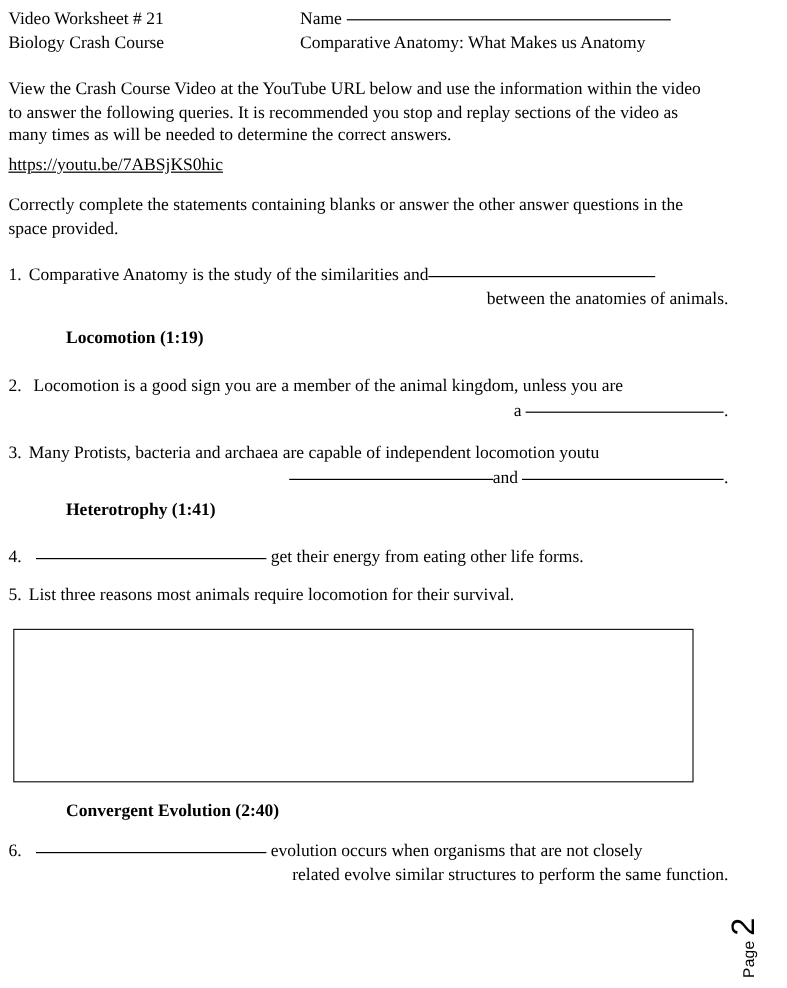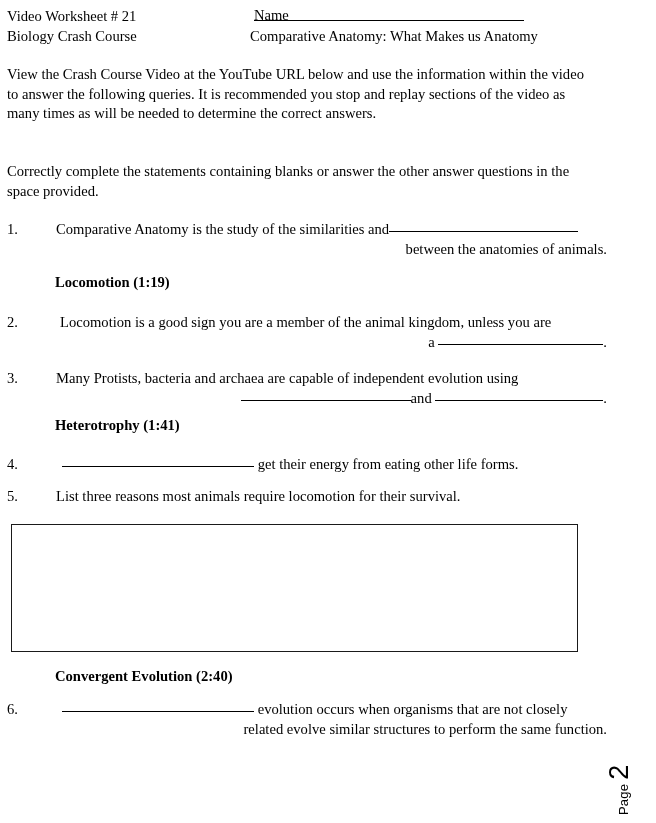--- a/index.html
+++ b/index.html
@@ -41,21 +41,20 @@
   }
   .hdr-left {
     width: 243px;
     flex: 0 0 243px;
     white-space: nowrap;
   }
   .hdr-right {
     white-space: nowrap;
     display: flex;
     align-items: baseline;
-    flex-direction: column;
   }
   .name-label { white-space: nowrap; }
   .name-rule {
     display: inline-block;
     width: 270px;
     border-bottom: 1.3px solid #000;
     margin-left: 4px;
     position: relative;
     top: -3px;
   }
@@ -95,21 +94,21 @@
   
   .q {
     position: absolute;
     display: flex;
     line-height: 19.5px;
   }
   .q .num {
     flex: 0 0 auto;
     text-align: left;
   }
-  .q .body { flex: 1 1 auto; margin-left: 32px; }
+  .q .body { flex: 1 1 auto; }
 
   .q1 { left: 7px; top: 220px; width: 600px; }
   .q1 .num { width: 17px; }
   .q2 { left: 7px; top: 313px; width: 600px; }
   .q2 .num { width: 21px; }
   .q3 { left: 7px; top: 369px; width: 600px; }
   .q3 .num { width: 17px; }
   .q4 { left: 7px; top: 455px; width: 600px; }
   .q4 .num { width: 23px; }
   .q5 { left: 7px; top: 487px; width: 600px; }
@@ -190,20 +189,23 @@
       </div>
     </div>
     <div class="hdr-row">
       <div class="hdr-left">Biology Crash Course</div>
       <div class="hdr-right">Comparative Anatomy: What Makes us Anatomy</div>
     </div>
   </div>
 
   <div class="para intro">View the Crash Course Video at the YouTube URL below and use the information within the video to answer the following queries.  It is recommended you stop and replay sections of the video as many times as will be needed to determine the correct answers.</div>
 
+  <div class="url-line">
+    <a href="#">https://youtu.be/7ABSjKS0hic</a>
+  </div>
 
   <div class="para instr">Correctly complete the statements containing blanks or answer the other answer questions in the space provided.</div>
 
   <div class="q q1">
     <div class="num">1.</div>
     <div class="body">
       <span>Comparative Anatomy is the study of the similarities and</span><span class="blank b-q1"></span>
       <span class="line2">between the anatomies of animals.</span>
     </div>
   </div>
@@ -214,21 +216,21 @@
     <div class="num">2.</div>
     <div class="body">
       <span>Locomotion is a good sign you are a member of the animal kingdom, unless you are</span>
       <span class="line2"><span>a</span> <span class="blank b-q2"></span><span>.</span></span>
     </div>
   </div>
 
   <div class="q q3">
     <div class="num">3.</div>
     <div class="body">
-      <span>Many Protists, bacteria and archaea are capable of independent evolution using</span>
+      <span>Many Protists, bacteria and archaea are capable of independent locomotion youtu</span>
       <span class="line2"><span class="blank b-q3a"></span><span>and</span> <span class="blank b-q3b"></span><span>.</span></span>
     </div>
   </div>
 
   <div class="section-h sh-hetero">Heterotrophy (1:41)</div>
 
   <div class="q q4">
     <div class="num">4.</div>
     <div class="body">
       <span class="blank b-q4"></span>

